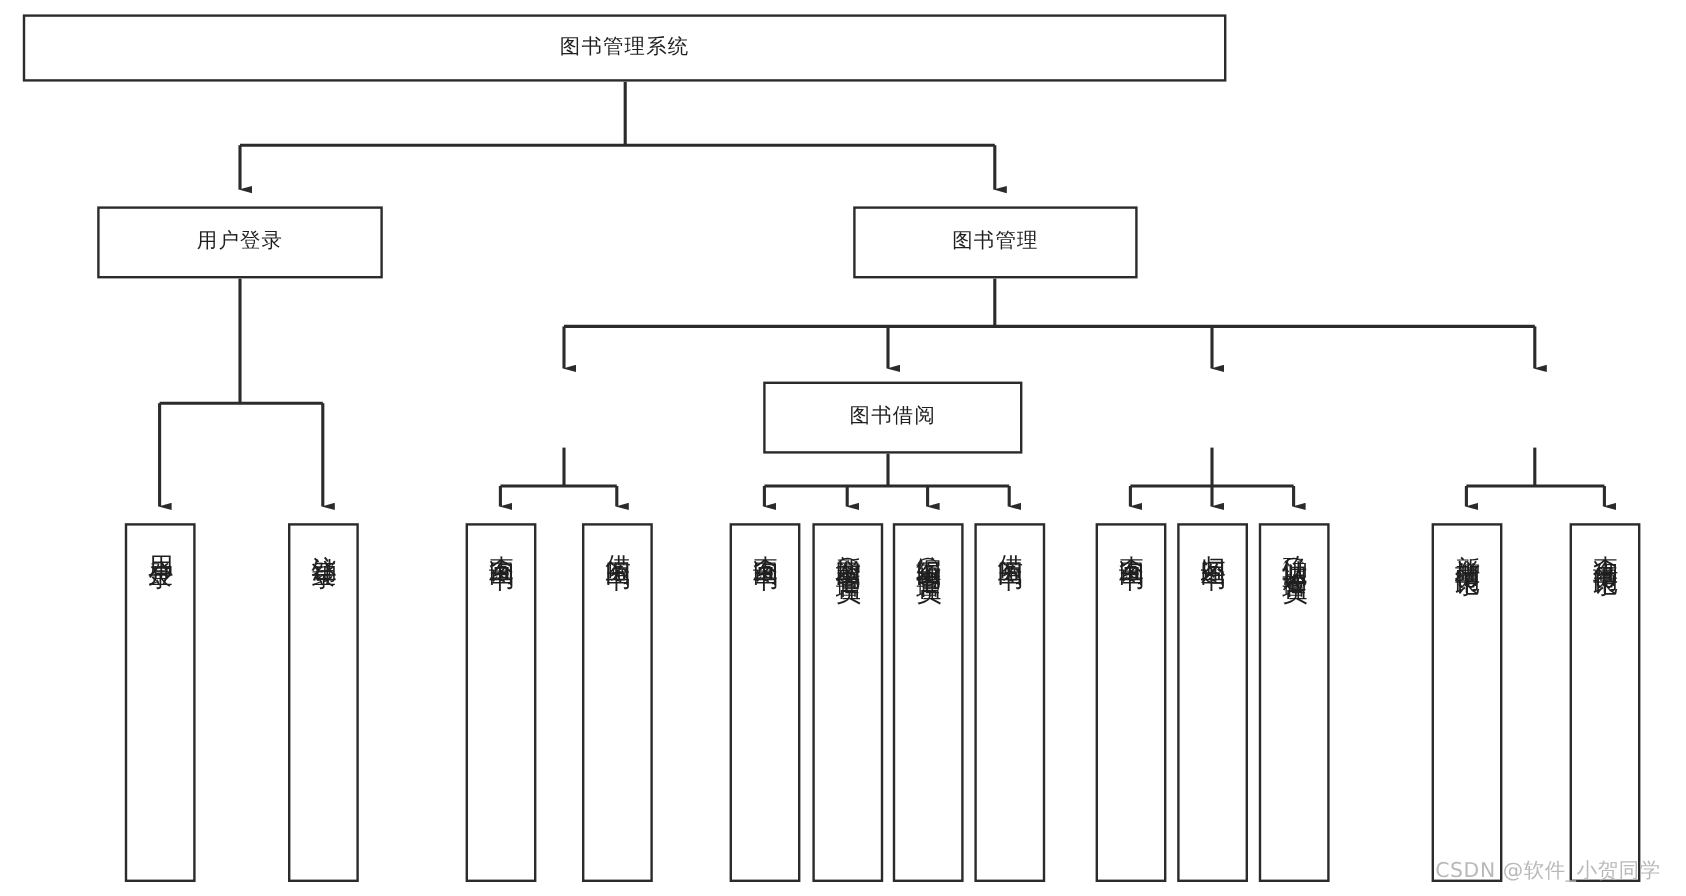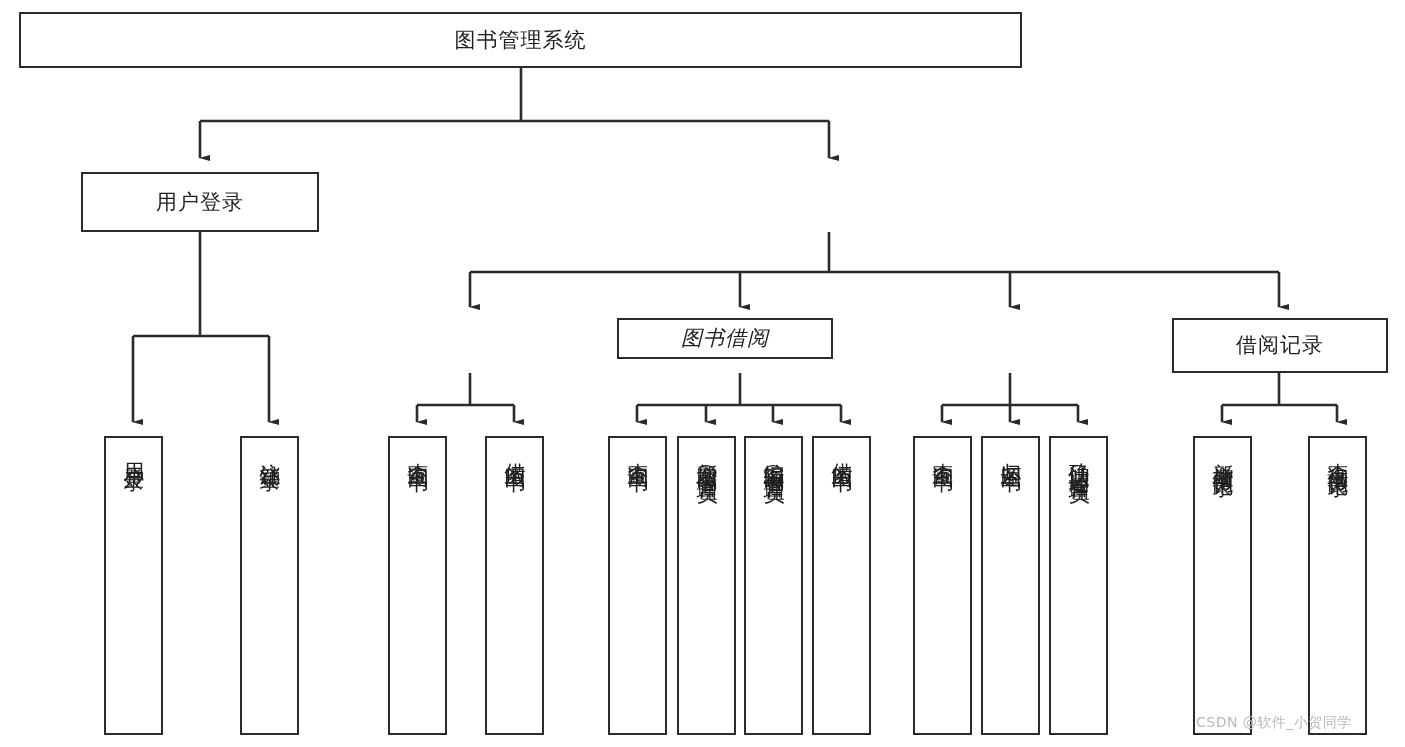--- a/index.html
+++ b/index.html
@@ -35,38 +35,38 @@
     justify-content: center;
     color: #1f1f1f;
   }
   .node-label {
     display: block;
     text-align: center;
     line-height: 1.15;
     white-space: nowrap;
   }
   .horiz .node-label {
-    font-size: 21px;
+    font-size: 17px;
     letter-spacing: 1px;
   }
   .vert {
     align-items: flex-start;
     padding-top: 8px;
   }
   .vert .node-label {
     writing-mode: vertical-rl;
     text-orientation: upright;
     font-size: 21px;
     letter-spacing: 3px;
     line-height: 1;
   }
   .watermark {
     position: absolute;
     color: #b9b9b9;
-    font-size: 14px;
+    font-size: 17px;
     letter-spacing: 0.5px;
     white-space: nowrap;
     user-select: none;
   }
 </style>
 </head>
 <body>
 
 <div id="diagram-root">
 
@@ -120,26 +120,26 @@
     </g>
   </svg>
 
   <div class="node horiz" style="left:19px; top:12px; width:1003px; height:56px;">
     <span class="node-label">图书管理系统</span>
   </div>
 
   <div class="node horiz" style="left:81px; top:172px; width:238px; height:60px;">
     <span class="node-label">用户登录</span>
   </div>
+  <div class="node horiz" style="left:711px; top:172px; width:237px; height:60px;">
+    <span class="node-label">图书管理</span>
+  </div>
 
-  <div class="node horiz" style="left:617px; top:318px; width:216px; height:41px;font-style:italic;">
+  <div class="node horiz" style="left:636px; top:318px; width:216px; height:60px;">
     <span class="node-label">图书借阅</span>
-  </div>
-  <div class="node horiz" style="left:1172px; top:318px; width:216px; height:55px;">
-    <span class="node-label">借阅记录</span>
   </div>
 
   <div class="node vert" style="left:104px; top:436px; width:59px; height:299px;">
     <span class="node-label">用户登录</span>
   </div>
   <div class="node vert" style="left:240px; top:436px; width:59px; height:299px;">
     <span class="node-label">注销登录</span>
   </div>
 
   <div class="node vert" style="left:388px; top:436px; width:59px; height:299px;">

